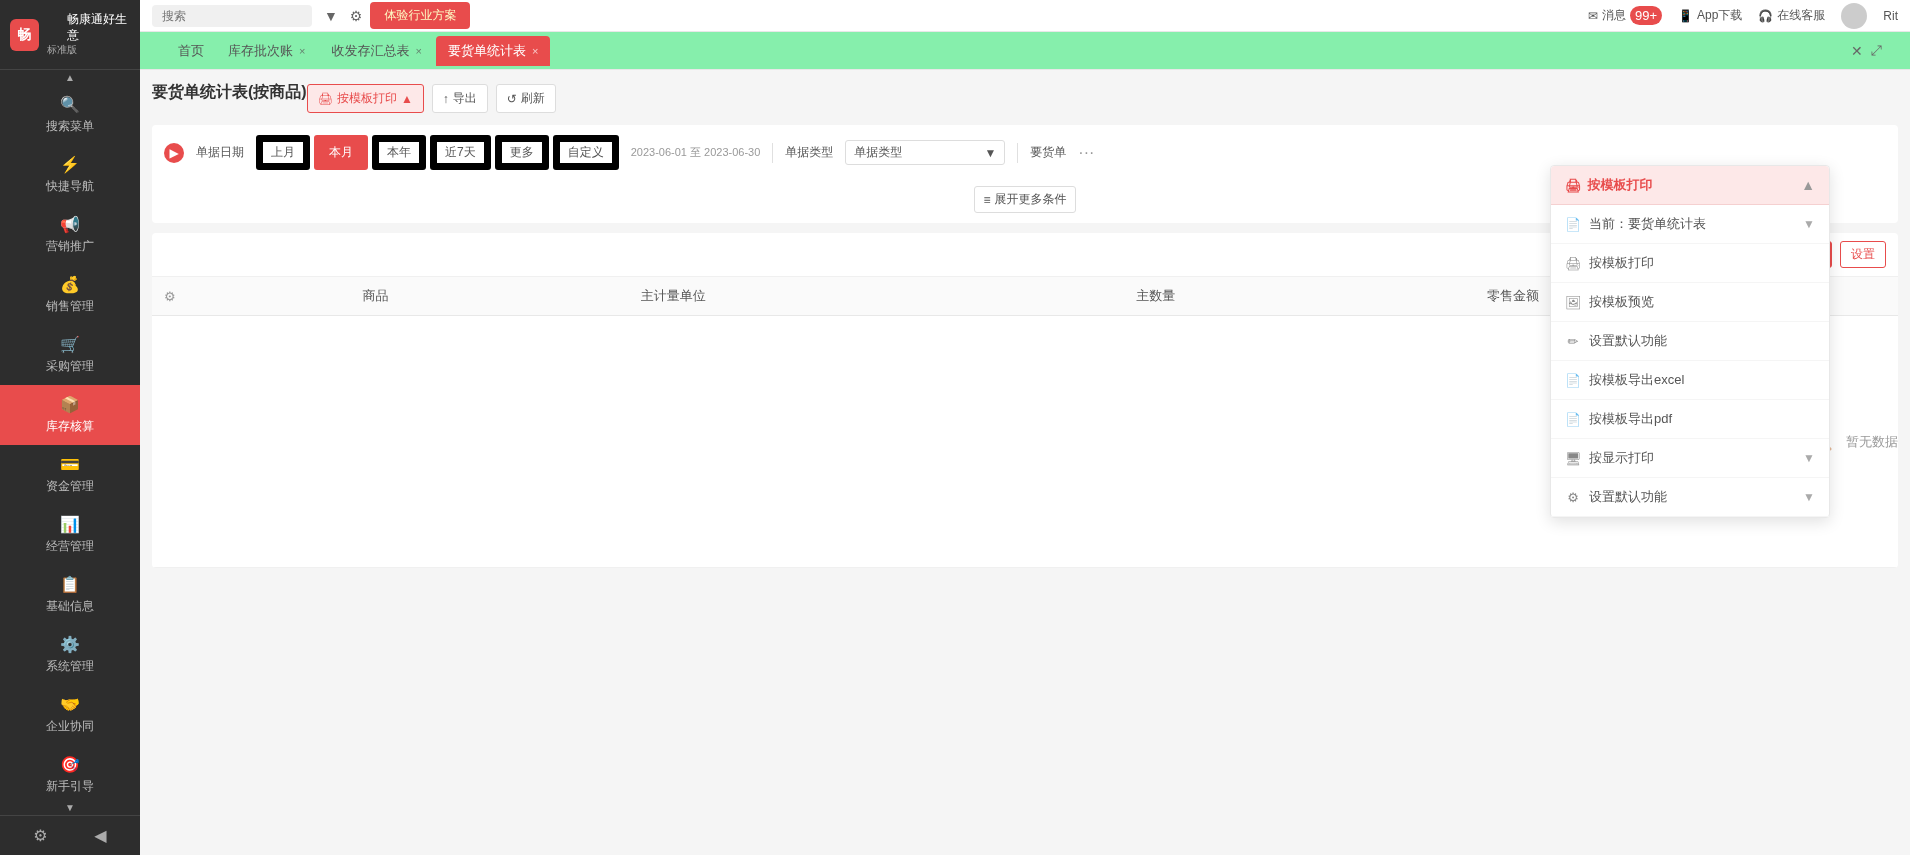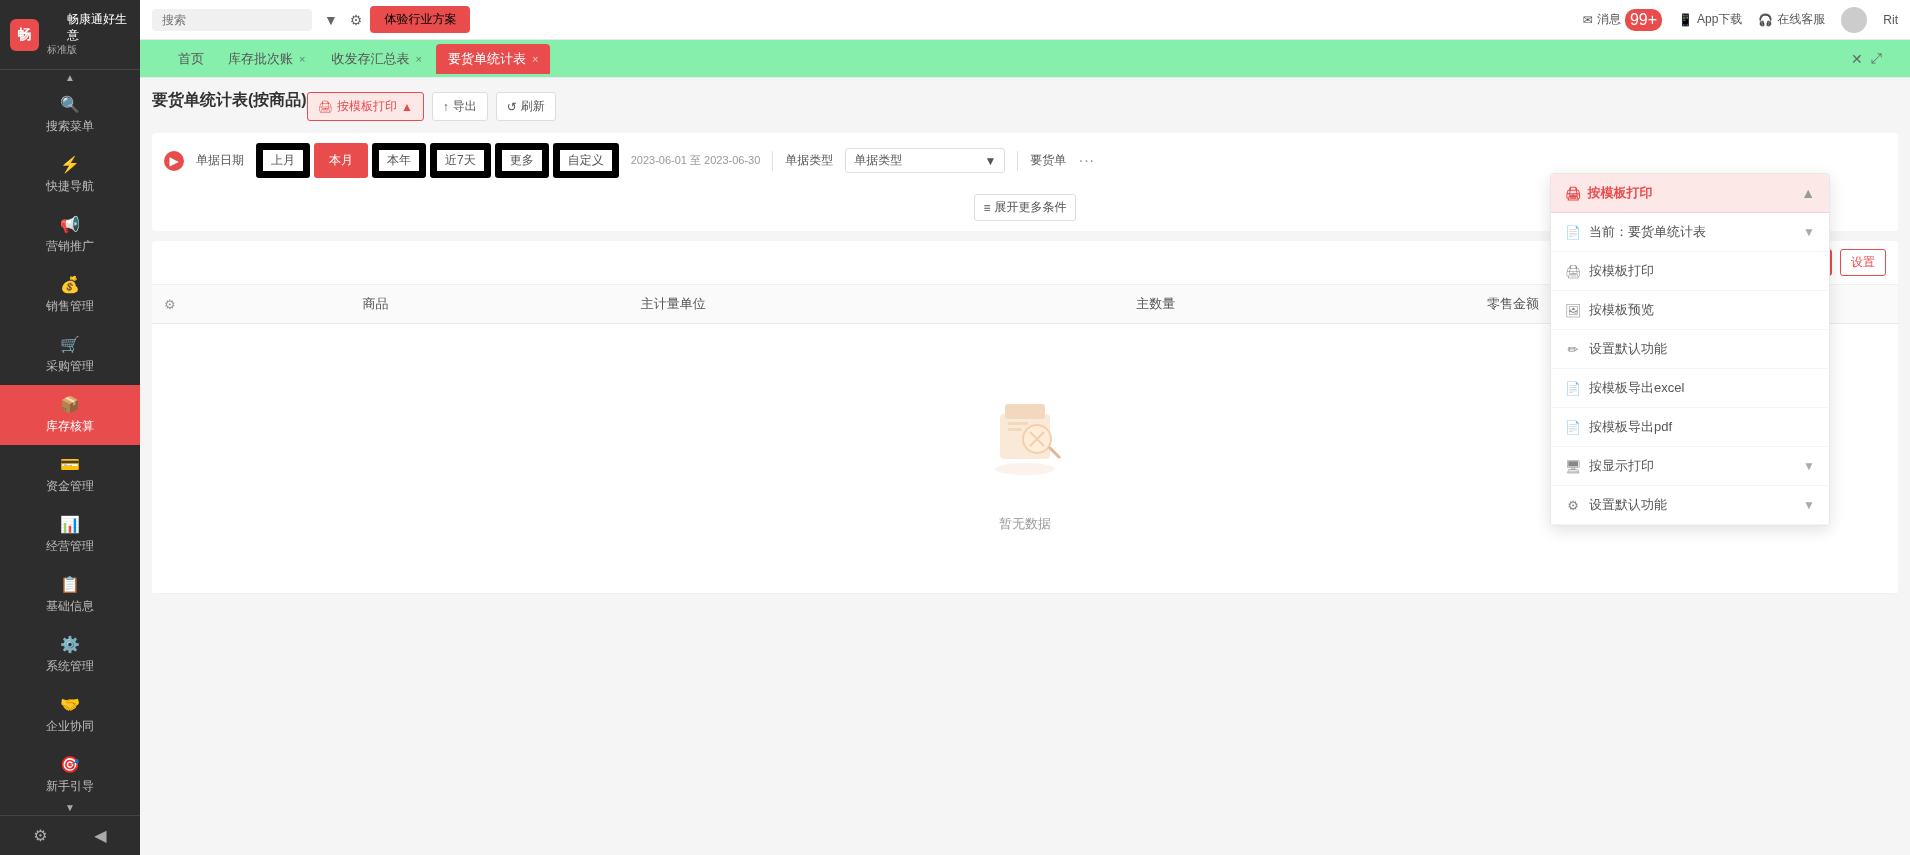--- a/index.html
+++ b/index.html
@@ -52,57 +52,57 @@
     .sidebar-scroll-btn {
       display: flex; align-items: center; justify-content: center;
       color: #aaa; font-size: 10px; cursor: pointer; padding: 2px;
     }
 
     
     .main { flex: 1; display: flex; flex-direction: column; overflow: hidden; }
 
     
     .topbar {
-      height: 40px;
+      height: 32px;
       background: #fff;
       border-bottom: 1px solid #e8e8e8;
       display: flex; align-items: center;
       padding: 0 12px;
       gap: 8px;
       flex-shrink: 0;
     }
     .topbar-search {
       background: #f0f0f0;
       border-radius: 4px;
       padding: 4px 10px;
       font-size: 12px;
       color: #999;
       width: 160px;
       border: none;
       outline: none;
     }
     .topbar-settings { color: #666; cursor: pointer; font-size: 14px; margin-left: 4px; }
     .topbar-btn {
       background: #e84c4c;
-      color: #000000;
+      color: #fef9c3;
       border: none;
       border-radius: 4px;
       padding: 5px 14px;
       font-size: 12px;
       cursor: pointer;
       white-space: nowrap;
     }
     .topbar-spacer { flex: 1; }
     .topbar-right { display: flex; align-items: center; gap: 16px; }
     .topbar-right-item { display: flex; align-items: center; gap: 4px; color: #555; font-size: 12px; cursor: pointer; }
     .badge {
       background: #e84c4c;
       color: #fff;
       border-radius: 10px;
-      font-size: 16px;
+      font-size: 13px;
       padding: 2px 5px;
     }
     .avatar { width: 26px; height: 26px; border-radius: 50%; background: #ccc; }
     .username { color: #555; font-size: 12px; }
 
     
     .tabs-bar {
       background: #86efac;
       border-bottom: 1px solid #e8e8e8;
       display: flex; align-items: center;
@@ -235,21 +235,21 @@
       text-align: left;
       color: #555;
       font-weight: normal;
       white-space: nowrap;
     }
     .th-gear { color: #999; cursor: pointer; }
     td { padding: 10px 12px; border-bottom: 1px solid #f0f0f0; color: #333; }
 
     
     .empty-state {
-      display: flex; flex-direction: column; align-items: center; justify-content: flex-end;
+      display: flex; flex-direction: row; align-items: center; justify-content: flex-end;
       padding: 60px 0;
     }
     .empty-icon { font-size: 80px; margin-bottom: 12px; opacity: 0.5; }
     .empty-text { color: #999; font-size: 13px; }
 
     
     .print-dropdown {
       position: absolute;
       top: 95px;
       right: 80px;

